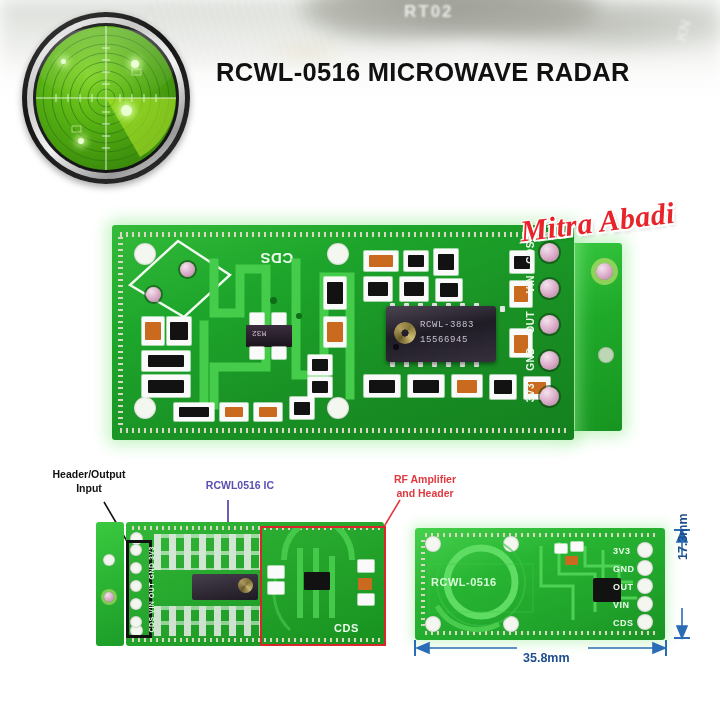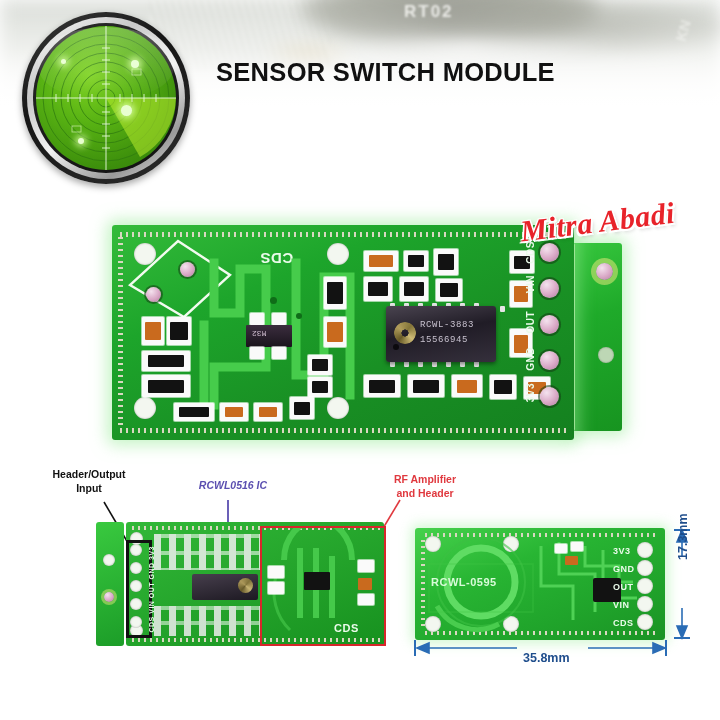--- a/index.html
+++ b/index.html
@@ -88,21 +88,21 @@
   .icleg{position:absolute;background:#e6e6e6;width:5px;height:6px;border-radius:1px;}
   .icswirl{position:absolute;left:8px;top:16px;width:22px;height:22px;border-radius:50%;
      background:conic-gradient(from 40deg,#8a7a3a,#d8c47a,#6d5f28,#b9a45e,#8a7a3a);
      -webkit-mask:radial-gradient(circle,transparent 22%,#000 24%);
      mask:radial-gradient(circle,transparent 22%,#000 24%);opacity:.95;}
 
   
   .anno{position:absolute;font-size:10.5px;font-weight:bold;line-height:1.35;
      font-family:"Liberation Sans",sans-serif;text-align:center;}
   #an-hdr{left:34px;top:467px;color:#111;width:110px;}
-  #an-ic{left:173px;top:478px;color:#5b4fb0;width:120px;font-style:italic;}
+  #an-ic{left:180px;top:478px;color:#5b4fb0;width:120px;}
   #an-rf{left:372px;top:472px;color:#e0393f;width:106px;}
   .leader{position:absolute;}
 
   
   .dim{position:absolute;color:#1f4e8c;font-size:12.5px;font-weight:bold;
      font-family:"Liberation Sans",sans-serif;}
   #dim-w{left:523px;top:651px;}
   #dim-h{left:676px;top:560px;transform:rotate(-90deg);transform-origin:left top;}
 </style>
 </head>
@@ -165,21 +165,21 @@
     </svg>
     <div class="blip" style="left:25px;top:33px;width:5px;height:5px;"></div>
     <div class="blip" style="left:95px;top:34px;width:8px;height:8px;"></div>
     <div class="blip" style="left:85px;top:79px;width:11px;height:11px;"></div>
     <div class="blip" style="left:42px;top:112px;width:6px;height:6px;"></div>
   </div>
   <div class="rd-ring" id="rd-gloss"></div>
 </div>
 
 <div id="title">
-  <div>SENSOR SWITCH MODULE</div>
+  <div>RCWL-0516 MICROWAVE RADAR</div>
 </div>
 
 <div id="main-board" style="position:absolute;left:112px;top:225px;width:510px;height:215px;">
 
   <div class="pcb board-glow" style="left:456px;top:18px;width:54px;height:188px;
               background:linear-gradient(160deg,#36c63d 0%,#1faa2a 40%,#179420 100%);"></div>
   <div class="hole" style="left:486px;top:122px;width:16px;height:16px;background:#bdd7b5;"></div>
   <div class="pad" style="left:484px;top:38px;width:17px;height:17px;box-shadow:0 0 0 5px rgba(224,232,120,.55);"></div>
   <div class="trace" style="left:459px;top:18px;width:4px;height:188px;background:#b9e8a8;opacity:.85;"></div>
 
@@ -406,21 +406,21 @@
   <div class="hole" style="left:10px;top:88px;width:16px;height:16px;"></div>
   <div class="hole" style="left:88px;top:8px;width:16px;height:16px;"></div>
   <div class="hole" style="left:88px;top:88px;width:16px;height:16px;"></div>
 
   <svg style="position:absolute;left:8px;top:8px;" width="130" height="98">
     <circle cx="58" cy="46" r="34" fill="none" stroke="#5fdc63" stroke-width="7"></circle>
     <circle cx="58" cy="46" r="44" fill="none" stroke="#3cc042" stroke-width="2" opacity=".6"></circle>
     <path d="M14,70 A46 46 0 0 0 76,88" fill="none" stroke="#49cc4e" stroke-width="5"></path>
     <rect x="6" y="28" width="104" height="48" fill="none" stroke="#41c646" stroke-width="1.5" opacity=".35"></rect>
   </svg>
-  <div class="silk" style="left:16px;top:48px;font-size:11px;color:#d9fbd9;">RCWL-0595</div>
+  <div class="silk" style="left:16px;top:48px;font-size:11px;color:#d9fbd9;">RCWL-0516</div>
 
   <svg style="position:absolute;left:118px;top:8px;" width="120" height="96">
     <g fill="none" stroke="#4fd155" stroke-width="3">
       <path d="M8,10 L8,50 L40,50 L40,84"></path>
       <path d="M26,6 L26,38 L62,38 L62,76"></path>
       <path d="M52,10 L52,30 L86,30 L86,62 L104,62"></path>
       <path d="M70,14 L70,46 L100,46"></path>
     </g>
   </svg>
   <div class="smd-b" style="left:178px;top:50px;width:28px;height:24px;border-radius:2px;"></div>

